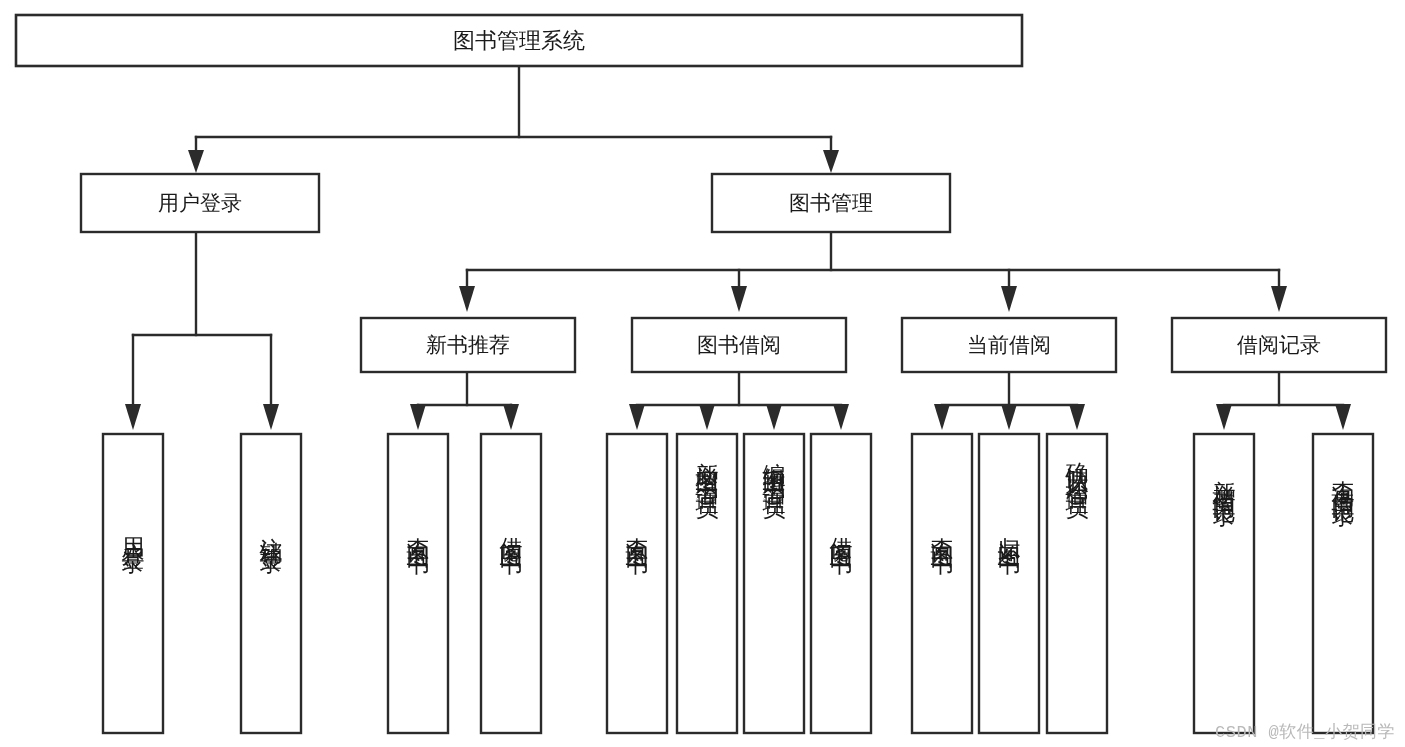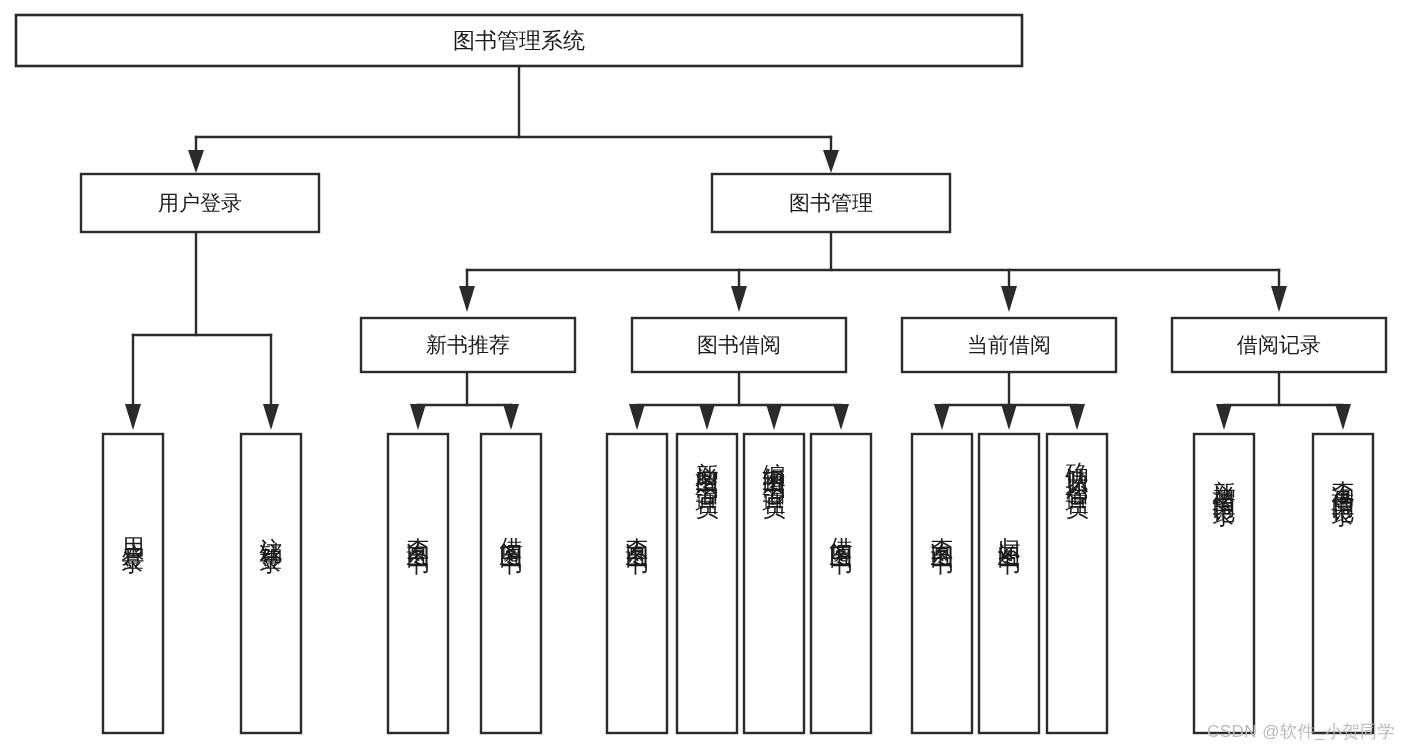--- a/index.html
+++ b/index.html
@@ -68,21 +68,21 @@
     font-size: 23px;
     line-height: 1;
     letter-spacing: 5px;
     color: #1a1a1a;
     white-space: nowrap;
   }
   .watermark {
     position: absolute;
     right: 10px;
     bottom: 4px;
-    font-family: Liberation Sans, sans-serif;
+    font-family: Liberation Mono, monospace;
     font-size: 17px;
     color: #b9b9b9;
     letter-spacing: 0.5px;
     white-space: nowrap;
   }
 </style>
 </head>
 <body>
 
 <div id="stage">

